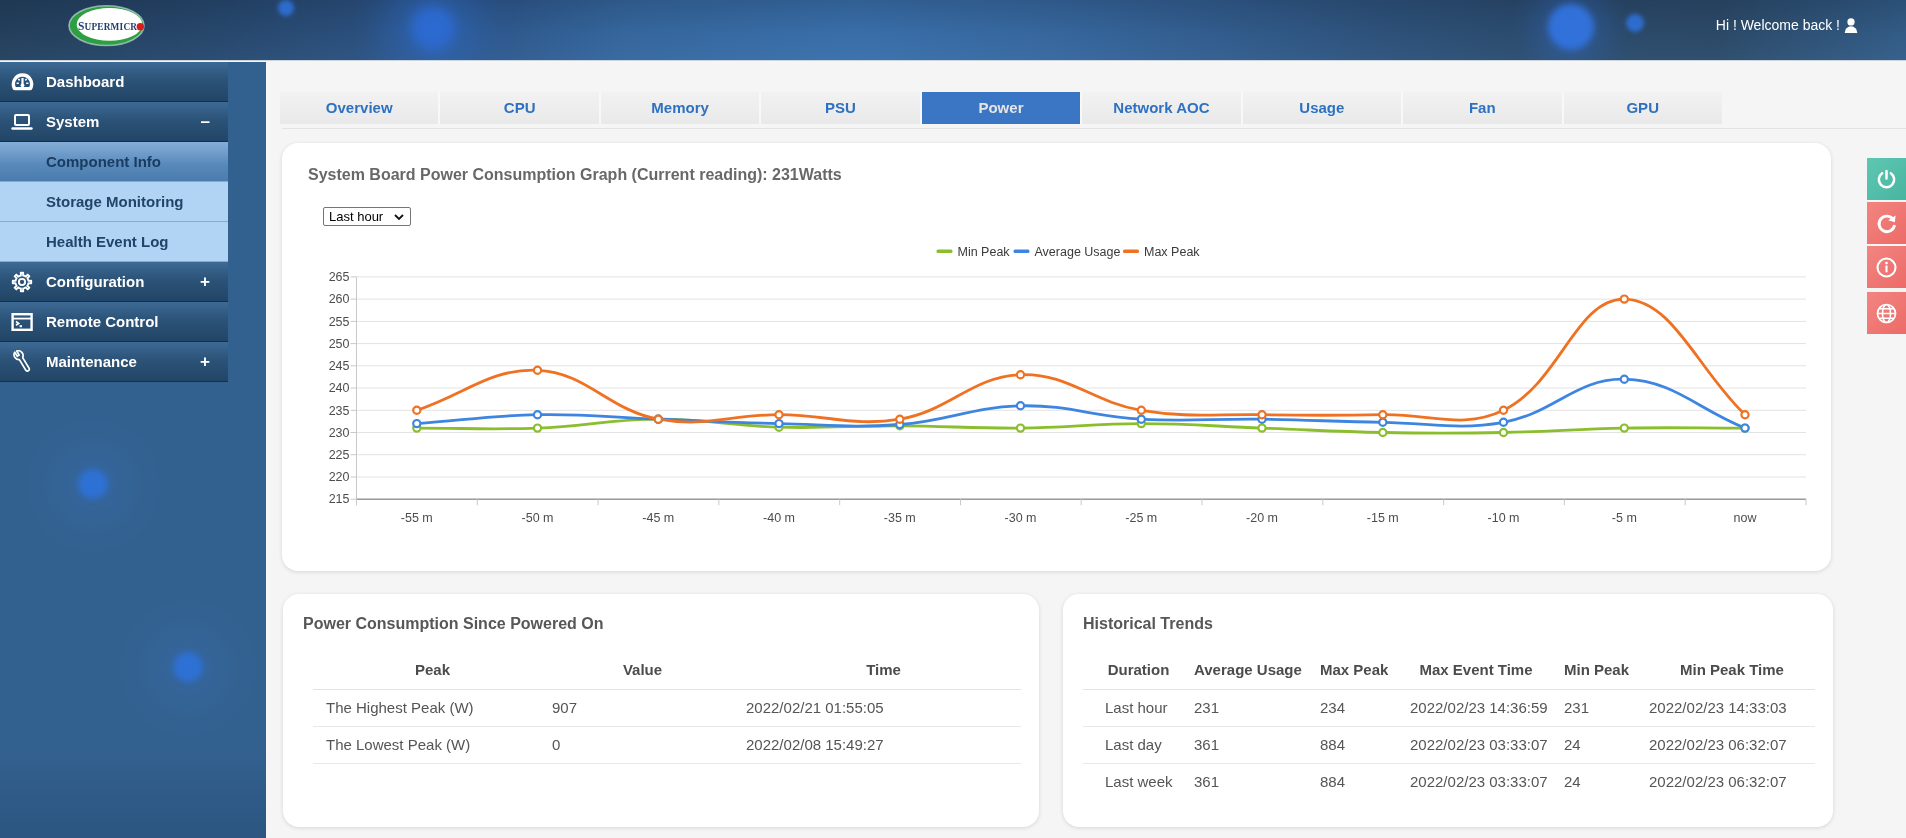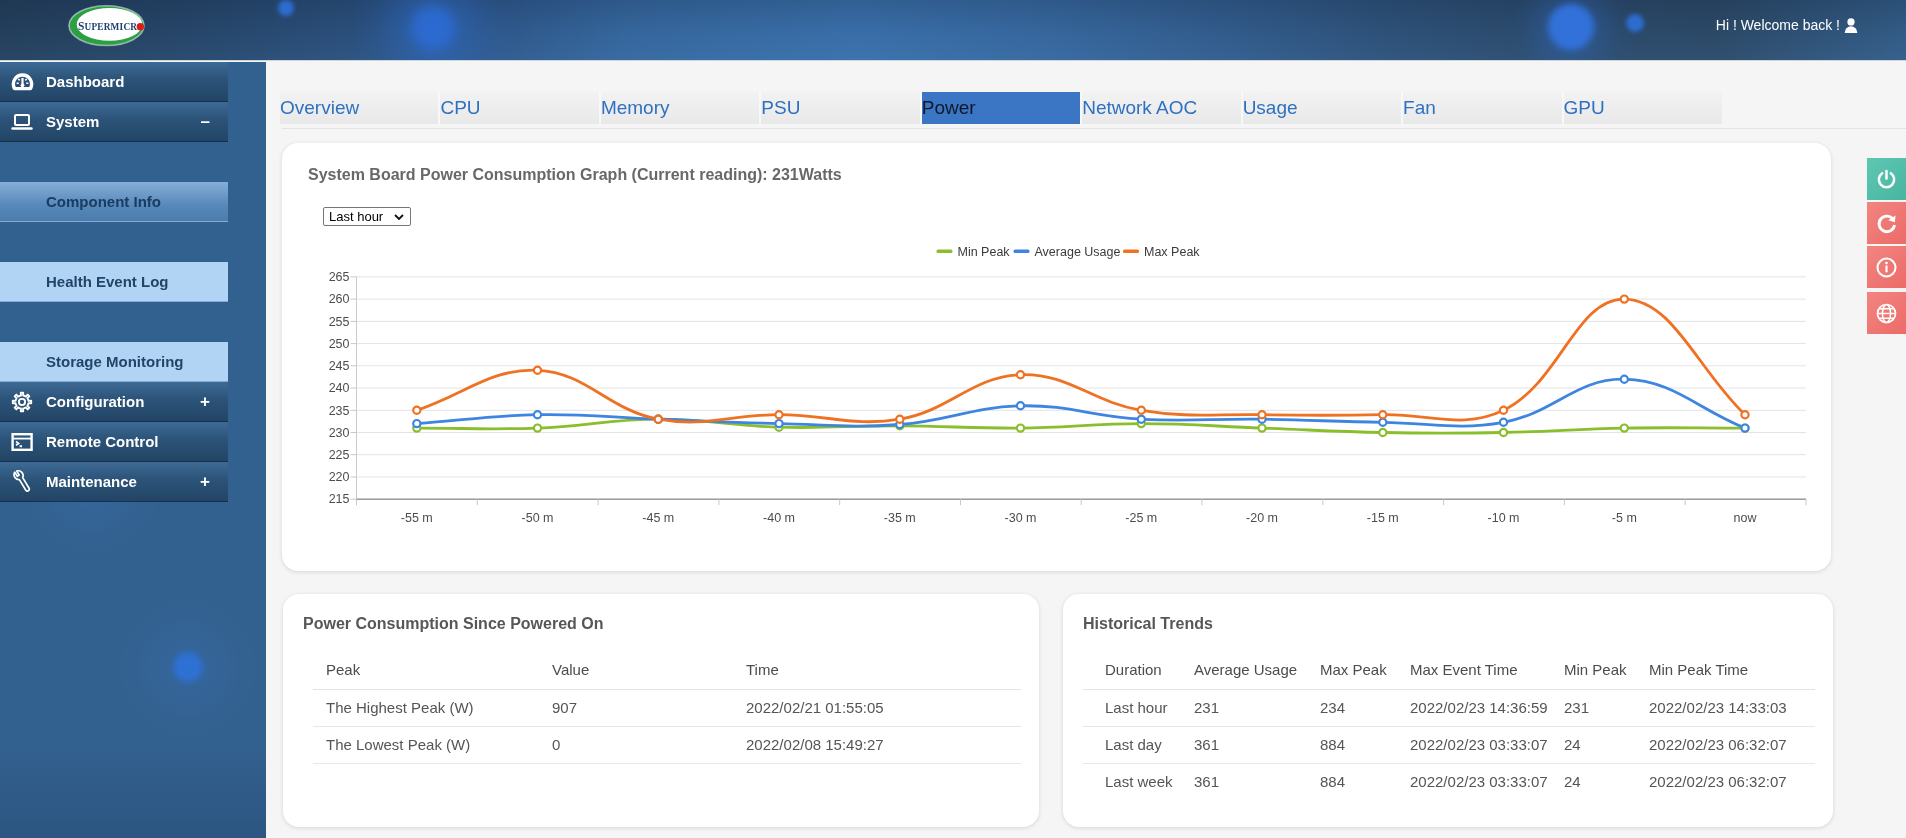--- a/index.html
+++ b/index.html
@@ -16,41 +16,41 @@
 #usericon { position:absolute; right:48px; top:18px; width:14px; height:15px; }
 
 #sidebar { position:absolute; left:0; top:62px; width:266px; height:776px;
   background:linear-gradient(180deg,#33618f 0%, #33618f 88%, #2c5581 100%); overflow:hidden; }
 .mi { position:relative; width:228px; height:40px; line-height:40px; color:#fff; font-weight:bold; font-size:15px;
   background:linear-gradient(180deg,#3d6a95 0%, #2c5378 45%, #214565 100%); border-bottom:1px solid #16304c; }
 .mi .lbl { position:absolute; left:46px; top:0; }
 .mi .pm { position:absolute; right:18px; top:0; font-weight:bold; font-size:17px; }
 .mi svg { position:absolute; left:10px; top:8px; }
 .sub { position:relative; width:228px; height:40px; line-height:40px; font-weight:bold; font-size:15px; color:#1f4568;
-  background:#b2d4f4; border-bottom:1px solid #84abd6;margin-top:40px; }
+  background:#b2d4f4; border-bottom:1px solid #84abd6; }
 .sub .lbl { position:absolute; left:46px; top:0; }
 .sub.active { background:linear-gradient(180deg,#85aed8 0%, #5788ba 60%, #4a7cae 100%); color:#1a3c60; }
 
 #tabs { position:absolute; left:280px; top:92px; width:1442px; height:32px; display:flex; }
-.tab { flex:1; text-align:left; line-height:32px; font-size:19px; font-weight:normal; color:#2e71c0;
+.tab { flex:1; text-align:center; line-height:32px; font-size:15px; font-weight:bold; color:#2e71c0;
   background:linear-gradient(180deg,#f2f2f2,#e9e9e9); border-right:2px solid #f8f8f8; }
 .tab:last-child { border-right:none; }
-.tab.active { background:#3b76c4; color:#0f172a; }
+.tab.active { background:#3b76c4; color:#e5e5e5; }
 
 .card { position:absolute; background:#fff; border-radius:16px; box-shadow:0 1px 4px rgba(0,0,0,0.13); }
 #chartcard { left:282px; top:143px; width:1549px; height:428px; }
 #chartcard h2 { position:absolute; left:26px; top:23px; font-size:16px; font-weight:bold; color:#686868; }
 #sel { position:absolute; left:41px; top:64px; width:88px; height:19px; border:1px solid #767676; border-radius:2px;
   background:#fff; font-size:13px; color:#000; line-height:17px; padding-left:5px; }
 #sel .chev { position:absolute; right:6px; top:6px; }
 #leftcard { left:283px; top:594px; width:756px; height:233px; }
 #rightcard { left:1063px; top:594px; width:770px; height:233px; }
 .cardtitle { position:absolute; left:20px; top:21px; font-size:16px; font-weight:bold; color:#575757; }
 table.tbl { position:absolute; border-collapse:collapse; font-size:15px; color:#555; table-layout:fixed; white-space:nowrap; }
-table.tbl th { font-weight:normal; color:#4c4c4c; text-align:left; height:39px; border-bottom:1px solid #e3e3e3; }
+table.tbl th { font-weight:bold; color:#4c4c4c; text-align:center; height:39px; border-bottom:1px solid #e3e3e3; }
 table.tbl td { height:37px; border-bottom:1px solid #e8e8e8; }
 #leftcard th, #leftcard td { padding-left:13px; }
 #rightcard th, #rightcard td { padding-left:22px; }
 #rightcard tr:last-child td { border-bottom:none; }
 
 .fbtn { position:absolute; left:1867px; width:39px; height:42px; }
 .fbtn svg { position:absolute; left:8px; top:10px; }
 #fb1 { top:158px; background:linear-gradient(135deg,#5ec7b2,#48b5a1); }
 #fb2 { top:202px; background:linear-gradient(135deg,#f28581,#ec6b67); }
 #fb3 { top:246px; background:linear-gradient(135deg,#f28581,#ec6b67); }
@@ -98,24 +98,24 @@
           <rect x="5" y="5" width="14" height="10" rx="1" fill="none" stroke="#fff" stroke-width="2"></rect>
           <path d="M2.5 18.5 H21.5" stroke="#fff" stroke-width="2.4" stroke-linecap="round"></path>
         </svg>
         <span class="lbl">System</span>
         <span class="pm">–</span>
       </div>
     <div class="sub active">
         <span class="lbl">Component Info</span>
       </div>
     <div class="sub">
+        <span class="lbl">Storage Monitoring</span>
+      </div>
+    <div class="sub">
         <span class="lbl">Health Event Log</span>
-      </div>
-    <div class="sub">
-        <span class="lbl">Storage Monitoring</span>
       </div>
     <div class="mi">
         <svg width="24" height="24" viewBox="0 0 24 24">
           <path d="M18.15 9.59 L18.51 10.92 L21.22 10.78 L21.22 13.22 L18.51 13.08 L18.05 14.64 L17.37 15.84 L19.38 17.65 L17.65 19.38 L15.84 17.37 L14.41 18.15 L13.08 18.51 L13.22 21.22 L10.78 21.22 L10.92 18.51 L9.36 18.05 L8.16 17.37 L6.35 19.38 L4.62 17.65 L6.63 15.84 L5.85 14.41 L5.49 13.08 L2.78 13.22 L2.78 10.78 L5.49 10.92 L5.95 9.36 L6.63 8.16 L4.62 6.35 L6.35 4.62 L8.16 6.63 L9.59 5.85 L10.92 5.49 L10.78 2.78 L13.22 2.78 L13.08 5.49 L14.64 5.95 L15.84 6.63 L17.65 4.62 L19.38 6.35 L17.37 8.16 Z" fill="none" stroke="#fff" stroke-width="1.9" stroke-linejoin="round"></path>
           <circle cx="12" cy="12" r="3.1" fill="none" stroke="#fff" stroke-width="1.9"></circle>
         </svg>
         <span class="lbl">Configuration</span>
         <span class="pm">+</span>
       </div>
     <div class="mi">

